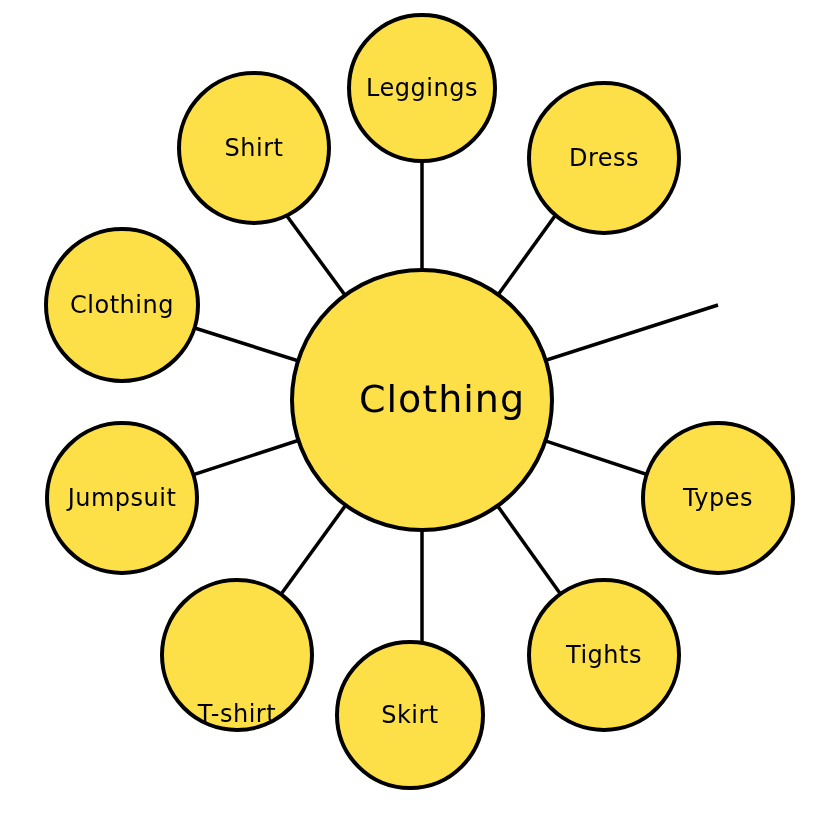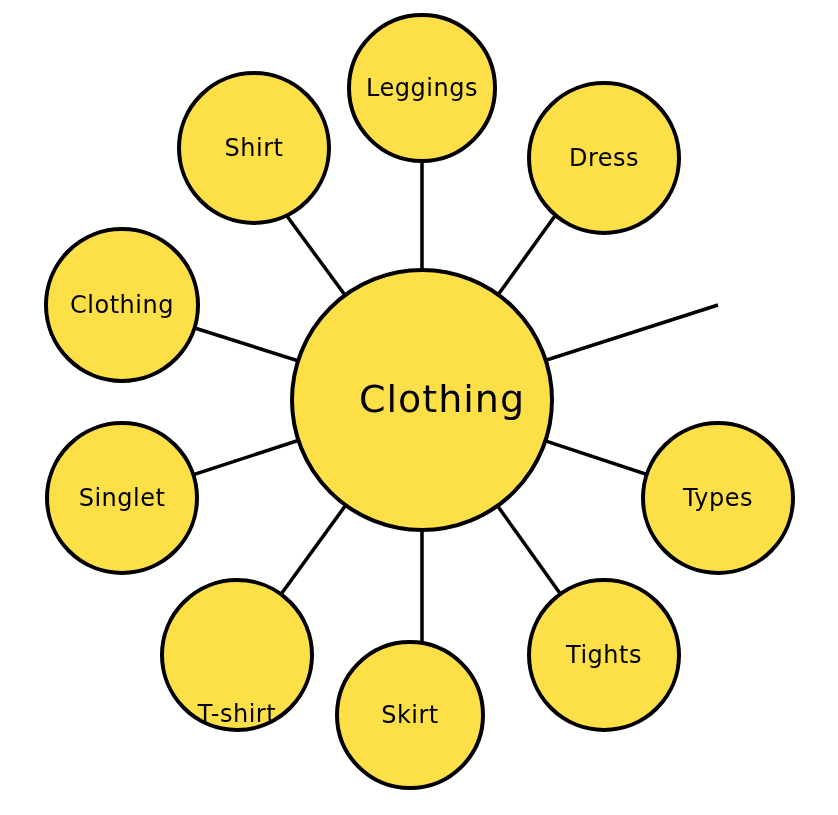--- a/index.html
+++ b/index.html
@@ -97,21 +97,21 @@
   <div class="node node-dress">
     <span class="label">Dress</span>
   </div>
 
   <div class="node node-jumpsuit">
     <span class="label">Clothing</span>
   </div>
 
 
   <div class="node node-singlet">
-    <span class="label">Singlet</span>
+    <span class="label">Jumpsuit</span>
   </div>
 
   <div class="node node-coat">
     <span class="label">Types</span>
   </div>
 
   <div class="node node-tshirt">
     <span class="label">T-shirt</span>
   </div>
 

